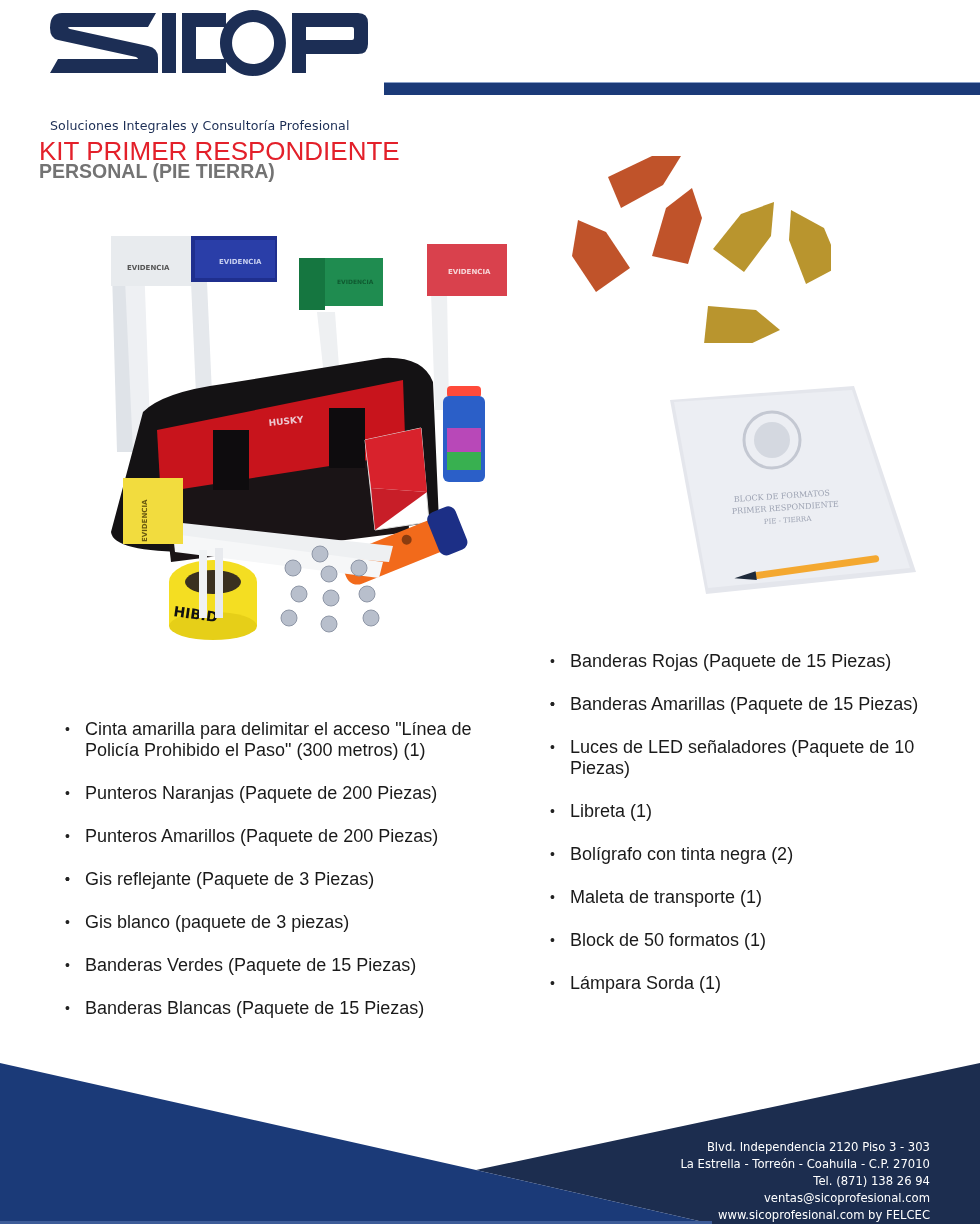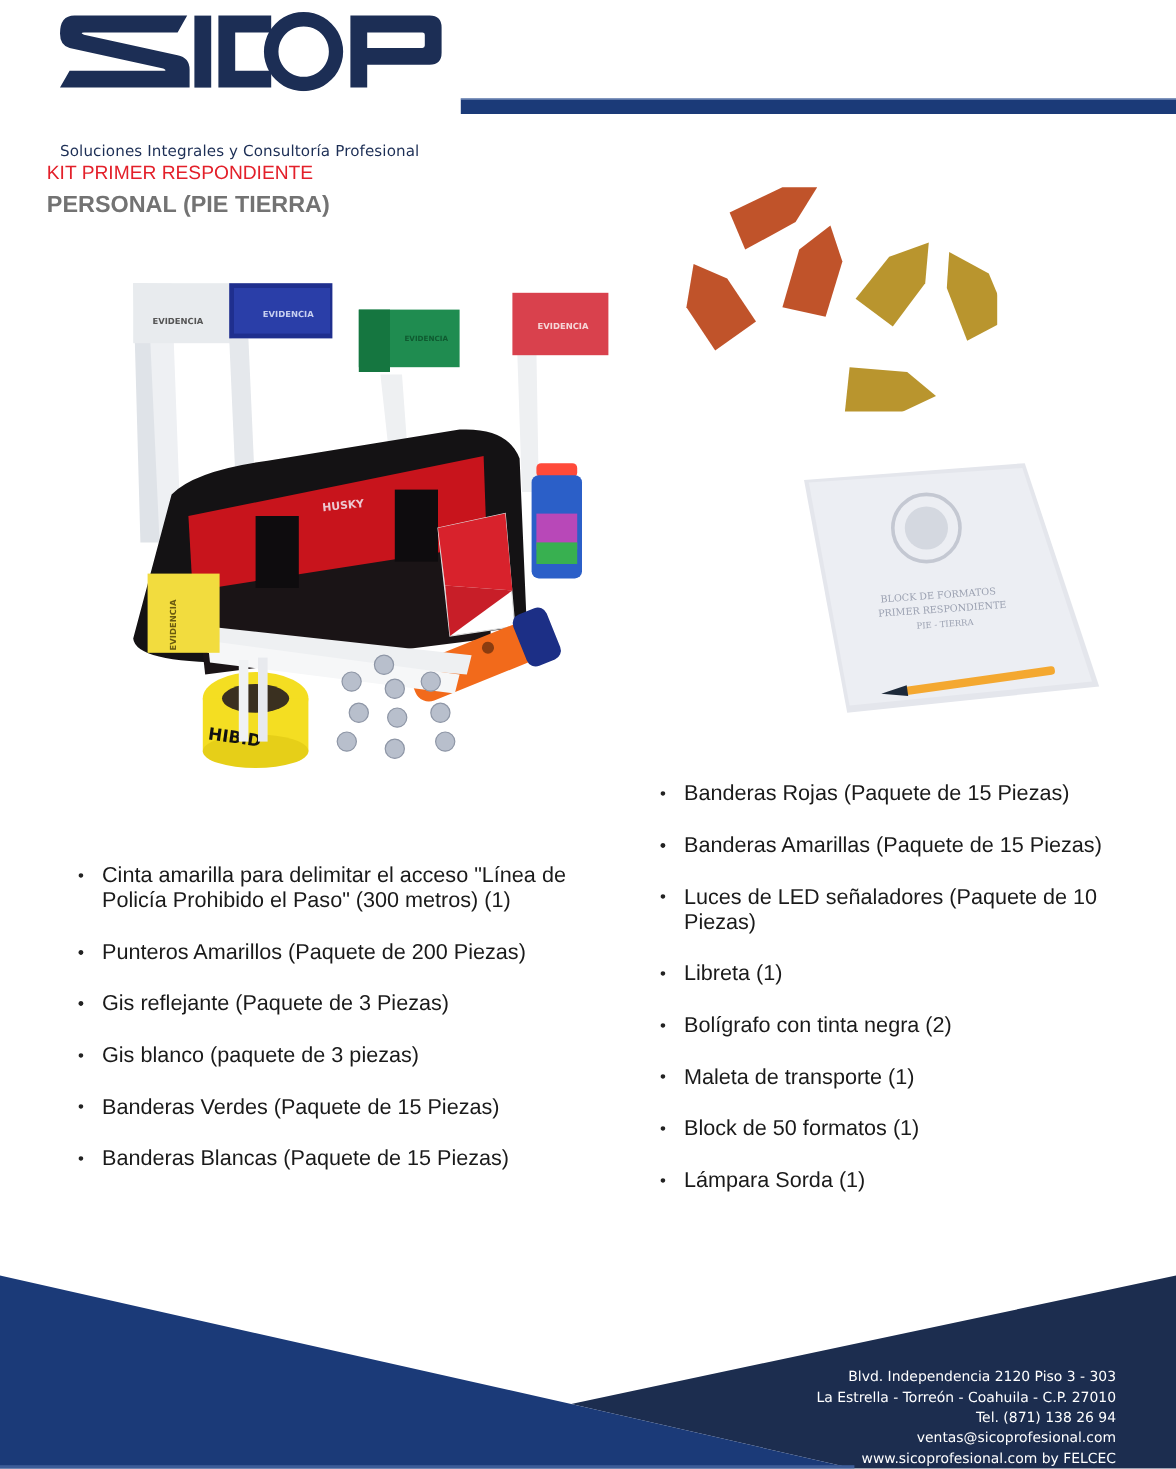--- a/index.html
+++ b/index.html
@@ -16,21 +16,21 @@
     .tagline {
       left: 50px; top: 82px; font-family: "DejaVu Sans", sans-serif;
       font-size: 12.6px; color: #1c2e55; letter-spacing: 0.1px; white-space: nowrap; margin-top: 36px;
     }
     .header-bar {
       left: 384px; top: 82px; width: 596px; height: 12px;
       background: #1b3a78; border-top: 1px solid #8aa0c8;
     }
 
     
-    .title1 { left: 39px; top: 136px; font-size: 16px; color: #e3202a; white-space: nowrap; }
+    .title1 { left: 39px; top: 136px; font-size: 26px; color: #e3202a; white-space: nowrap; }
     .title2 { left: 39px; top: 160px; font-size: 19.5px; color: #737373; font-weight: bold; white-space: nowrap; }
 
     
     .kit-photo { left: 103px; top: 232px; width: 418px; height: 412px; }
     .pointers-photo { left: 566px; top: 148px; width: 265px; height: 195px; }
     .block-photo { left: 664px; top: 384px; width: 256px; height: 214px; }
 
     
     .item-list { list-style: none; margin: 0; padding: 0; }
     .item-list li {
@@ -194,21 +194,21 @@
     <text x="100" y="140" font-family="DejaVu Serif, serif" font-size="7" fill="#9ca2b2" transform="rotate(-4 100 140)">PIE - TIERRA</text>
     <g transform="rotate(-8 150 186)">
       <rect x="90" y="180" width="126" height="7" rx="3" fill="#f4a830"></rect>
       <path d="M70 183 L92 179 L92 188 Z" fill="#1e2a3a"></path>
     </g>
   </svg>
 </div>
 
 <ul class="abs item-list list-left">
   <li><span class="bullet">•</span><span>Cinta amarilla para delimitar el acceso "Línea de Policía Prohibido el Paso" (300 metros) (1)</span></li>
-  <li><span class="bullet">•</span></li>
+  <li><span class="bullet">•</span><span>Punteros Naranjas (Paquete de 200 Piezas)</span></li>
   <li><span class="bullet">•</span><span>Punteros Amarillos (Paquete de 200 Piezas)</span></li>
   <li><span class="bullet">•</span></li>
   <li><span class="bullet">•</span><span>Gis reflejante  (Paquete de 3 Piezas)</span></li>
   <li><span class="bullet">•</span><span>Gis blanco (paquete de 3 piezas)</span></li>
   <li><span class="bullet">•</span><span>Banderas Verdes  (Paquete de 15 Piezas)</span></li>
   <li><span class="bullet">•</span><span>Banderas Blancas  (Paquete de 15 Piezas)</span></li>
 </ul>
 
 <ul class="abs item-list list-right">
   <li><span class="bullet">•</span><span>Banderas Rojas  (Paquete de 15 Piezas)</span></li>

